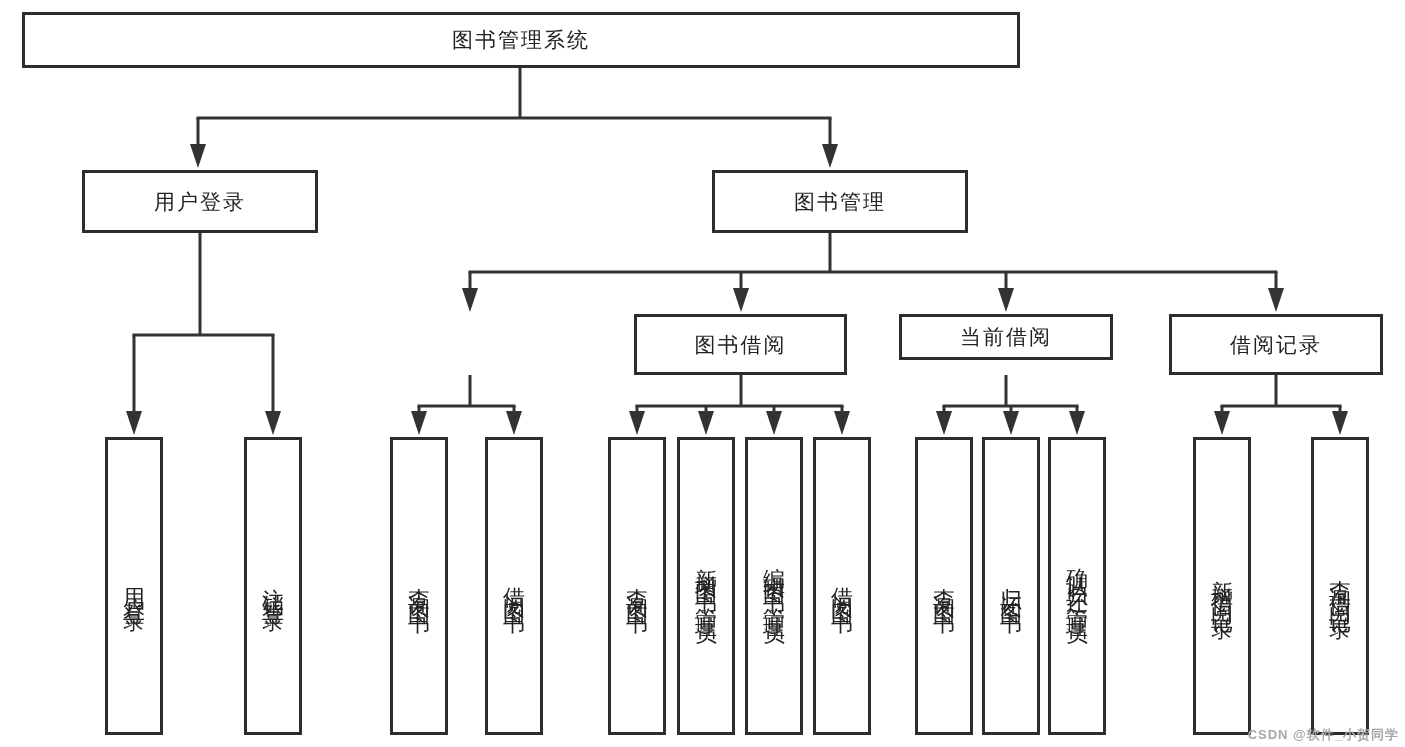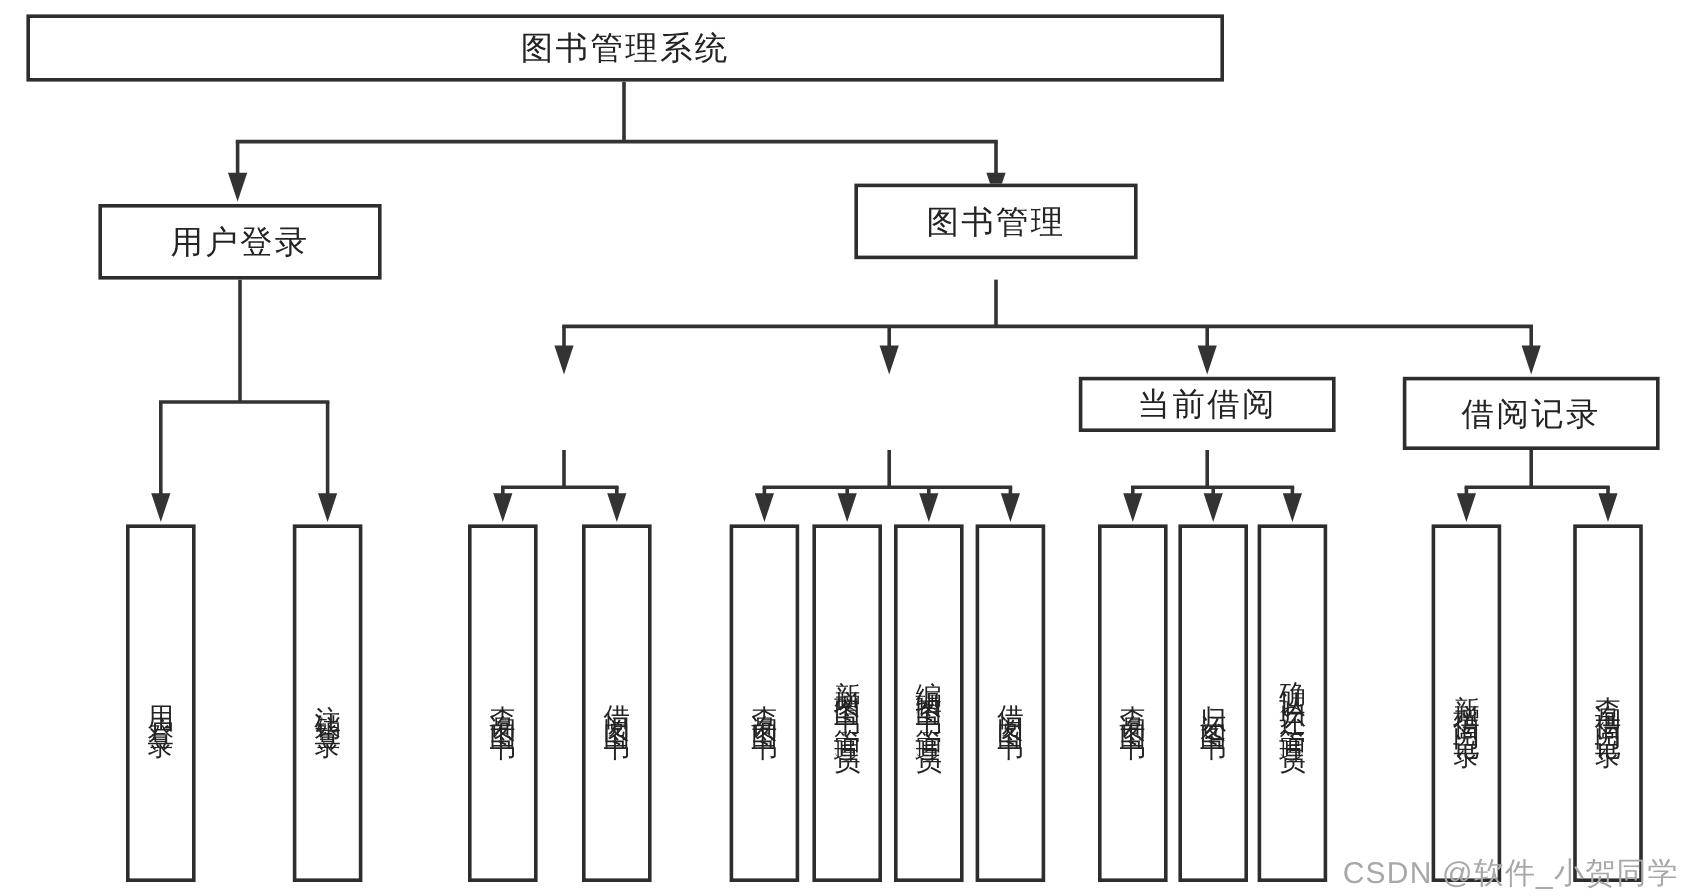--- a/index.html
+++ b/index.html
@@ -23,42 +23,43 @@
   }
   .node{
     position:absolute;
     box-sizing:border-box;
     background:#ffffff;
     border:3px solid var(--border);
     display:flex;align-items:center;justify-content:center;
     color:var(--text);
   }
   .hlabel{
-    font-size:27px;
+    font-size:21px;
     letter-spacing:2px;
     color:var(--text);
     white-space:nowrap;
   }
   .leaf{top:437px;width:58px;height:298px;}
   .vlabel{
     writing-mode:vertical-rl;
     text-orientation:mixed;
     font-size:22px;
     letter-spacing:8px;
     line-height:1;
     color:var(--text);
     max-height:286px;
   }
   .watermark{
     position:absolute;
     right:6px;bottom:3px;
-    font-size:25px;
+    font-size:13px;
     color:var(--wm);
     letter-spacing:1px;
     white-space:nowrap;
+    font-weight:bold;
   }
 </style>
 </head>
 <body>
 
 <div id="stage">
 
   <svg id="connectors" width="1405" height="747" viewBox="0 0 1405 747">
       <line x1="520" y1="68" x2="520" y2="118" stroke="#333333" stroke-width="3"></line>
       <line x1="196.5" y1="118" x2="831.5" y2="118" stroke="#333333" stroke-width="3"></line>
@@ -114,24 +115,27 @@
       <polygon points="1332,411 1348,411 1340,435" fill="#333333"></polygon>
     </svg>
 
   <div class="node" style="left:22px;top:12px;width:998px;height:56px">
     <span class="hlabel">图书管理系统</span>
   </div>
 
   <div class="node" style="left:82px;top:170px;width:236px;height:63px">
     <span class="hlabel">用户登录</span>
   </div>
-  <div class="node" style="left:712px;top:153px;width:236px;height:63px">
+  <div class="node" style="left:712px;top:170px;width:256px;height:63px">
     <span class="hlabel">图书管理</span>
   </div>
 
+  <div class="node" style="left:634px;top:314px;width:213px;height:61px">
+    <span class="hlabel">图书借阅</span>
+  </div>
   <div class="node" style="left:899px;top:314px;width:214px;height:46px">
     <span class="hlabel">当前借阅</span>
   </div>
   <div class="node" style="left:1169px;top:314px;width:214px;height:61px">
     <span class="hlabel">借阅记录</span>
   </div>
 
   <div class="node leaf" style="left:105px">
     <span class="vlabel">用户登录</span>
   </div>

